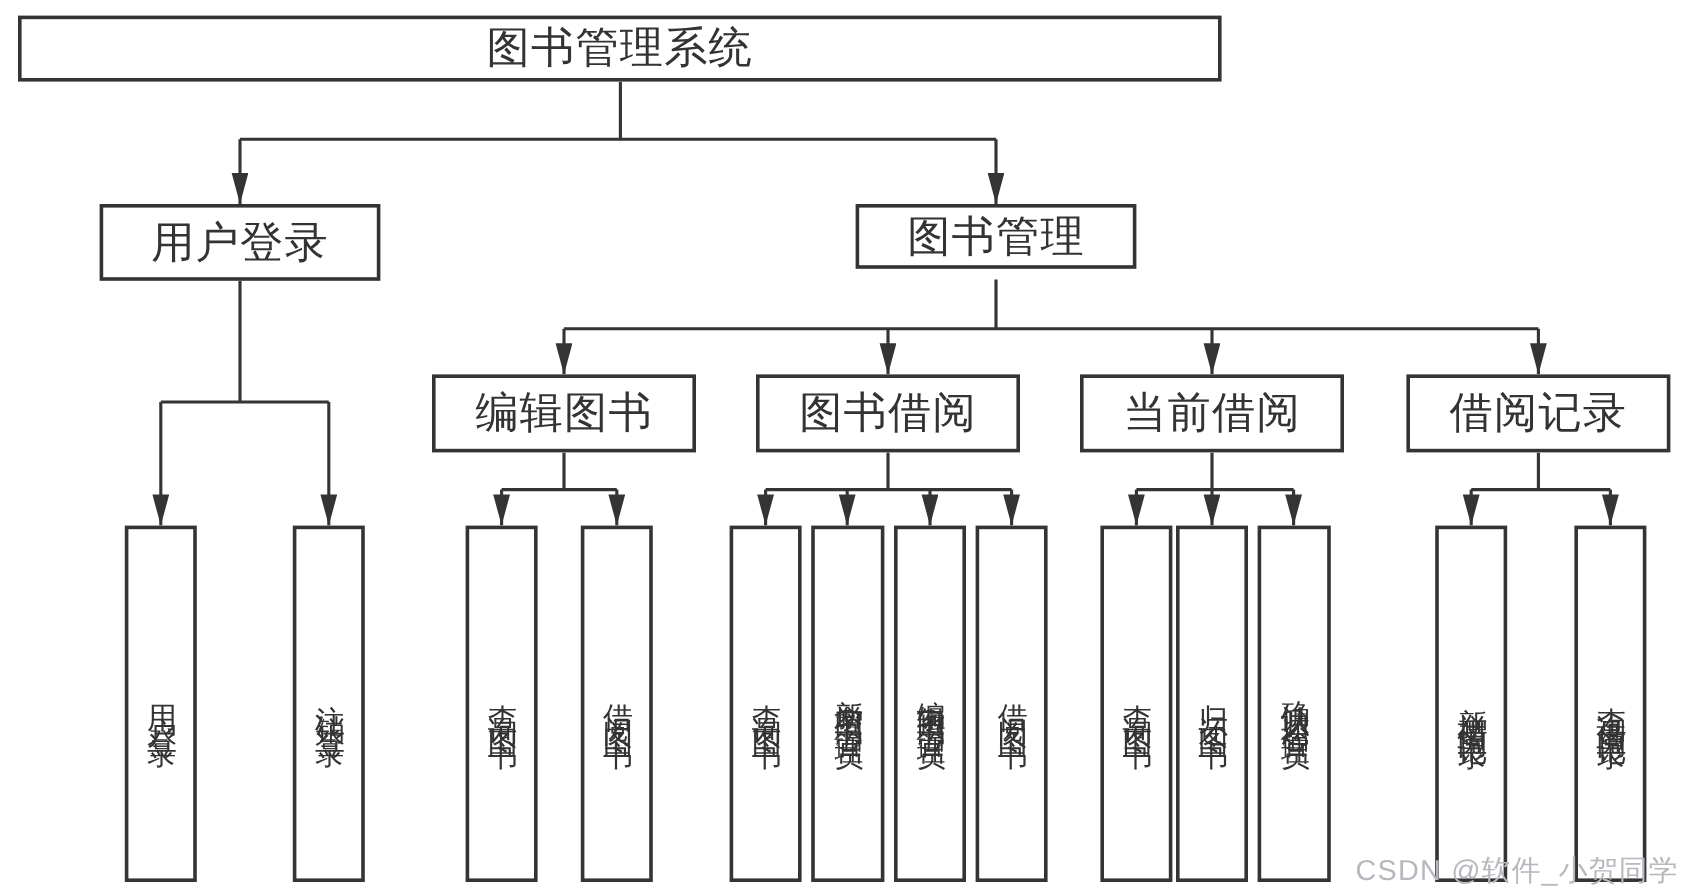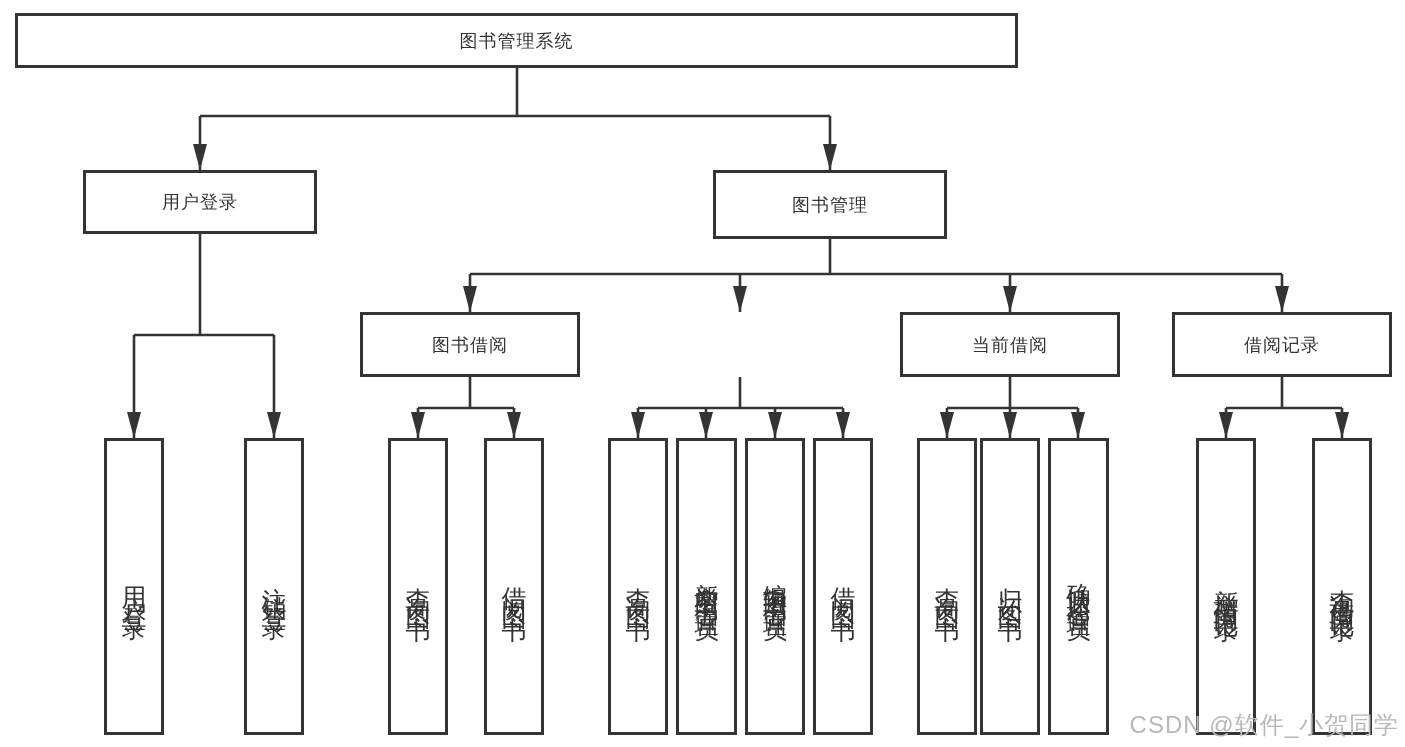--- a/index.html
+++ b/index.html
@@ -5,21 +5,21 @@
   html,body{margin:0;padding:0;background:#ffffff;}
   .stage{
     position:relative;width:1405px;height:747px;background:#ffffff;
     font-family:"Liberation Sans","DejaVu Sans",sans-serif;color:#333333;overflow:hidden;
   }
   .wires{position:absolute;left:0;top:0;width:1405px;height:747px;}
   .wire{stroke:#343434;stroke-width:2.6;fill:none;}
   .node{
     position:absolute;box-sizing:border-box;border:3px solid #343434;background:#ffffff;
     display:flex;align-items:center;justify-content:center;
-    font-size:18px;letter-spacing:1px;white-space:nowrap;z-index:1;
+    font-size:36px;letter-spacing:1px;white-space:nowrap;z-index:1;
   }
   .vnode{
     writing-mode:vertical-rl;text-orientation:mixed;
     font-size:25px;letter-spacing:10px;line-height:1;white-space:normal;
   }
   .vnode.mid{letter-spacing:6px;}
   .vnode.long{letter-spacing:5px;font-size:24px;}
   .watermark{
     position:absolute;right:6px;bottom:6px;z-index:2;
     font-size:24px;color:#b6b8bd;letter-spacing:1px;
@@ -63,23 +63,24 @@
     <path class="wire" marker-end="url(#arrow)" d="M947,408 V438"></path>
     <path class="wire" marker-end="url(#arrow)" d="M1010,408 V438"></path>
     <path class="wire" marker-end="url(#arrow)" d="M1078,408 V438"></path>
     <path class="wire" marker-end="url(#arrow)" d="M1226,408 V438"></path>
     <path class="wire" marker-end="url(#arrow)" d="M1342,408 V438"></path>
   </svg>
 
   <div class="node" style="left:15px;top:13px;width:1003px;height:55px;">图书管理系统</div>
 
   <div class="node" style="left:83px;top:170px;width:234px;height:64px;">用户登录</div>
-  <div class="node" style="left:713px;top:170px;width:234px;height:69px;">图书管理</div>
+  <div class="node" style="left:713px;top:170px;width:234px;height:54px;">图书管理</div>
 
-  <div class="node" style="left:360px;top:312px;width:220px;height:65px;">图书借阅</div>
+  <div class="node" style="left:360px;top:312px;width:220px;height:65px;">编辑图书</div>
+  <div class="node" style="left:630px;top:312px;width:220px;height:65px;">图书借阅</div>
   <div class="node" style="left:1172px;top:312px;width:220px;height:65px;">借阅记录</div>
   <div class="node" style="left:900px;top:312px;width:220px;height:65px;">当前借阅</div>
 
   <div class="node vnode" style="left:104px;top:438px;width:60px;height:297px;">用户登录</div>
   <div class="node vnode" style="left:244px;top:438px;width:60px;height:297px;">注销登录</div>
 
   <div class="node vnode" style="left:388px;top:438px;width:60px;height:297px;">查询图书</div>
   <div class="node vnode" style="left:484px;top:438px;width:60px;height:297px;">借阅图书</div>
 
   <div class="node vnode" style="left:608px;top:438px;width:60px;height:297px;">查询图书</div>

